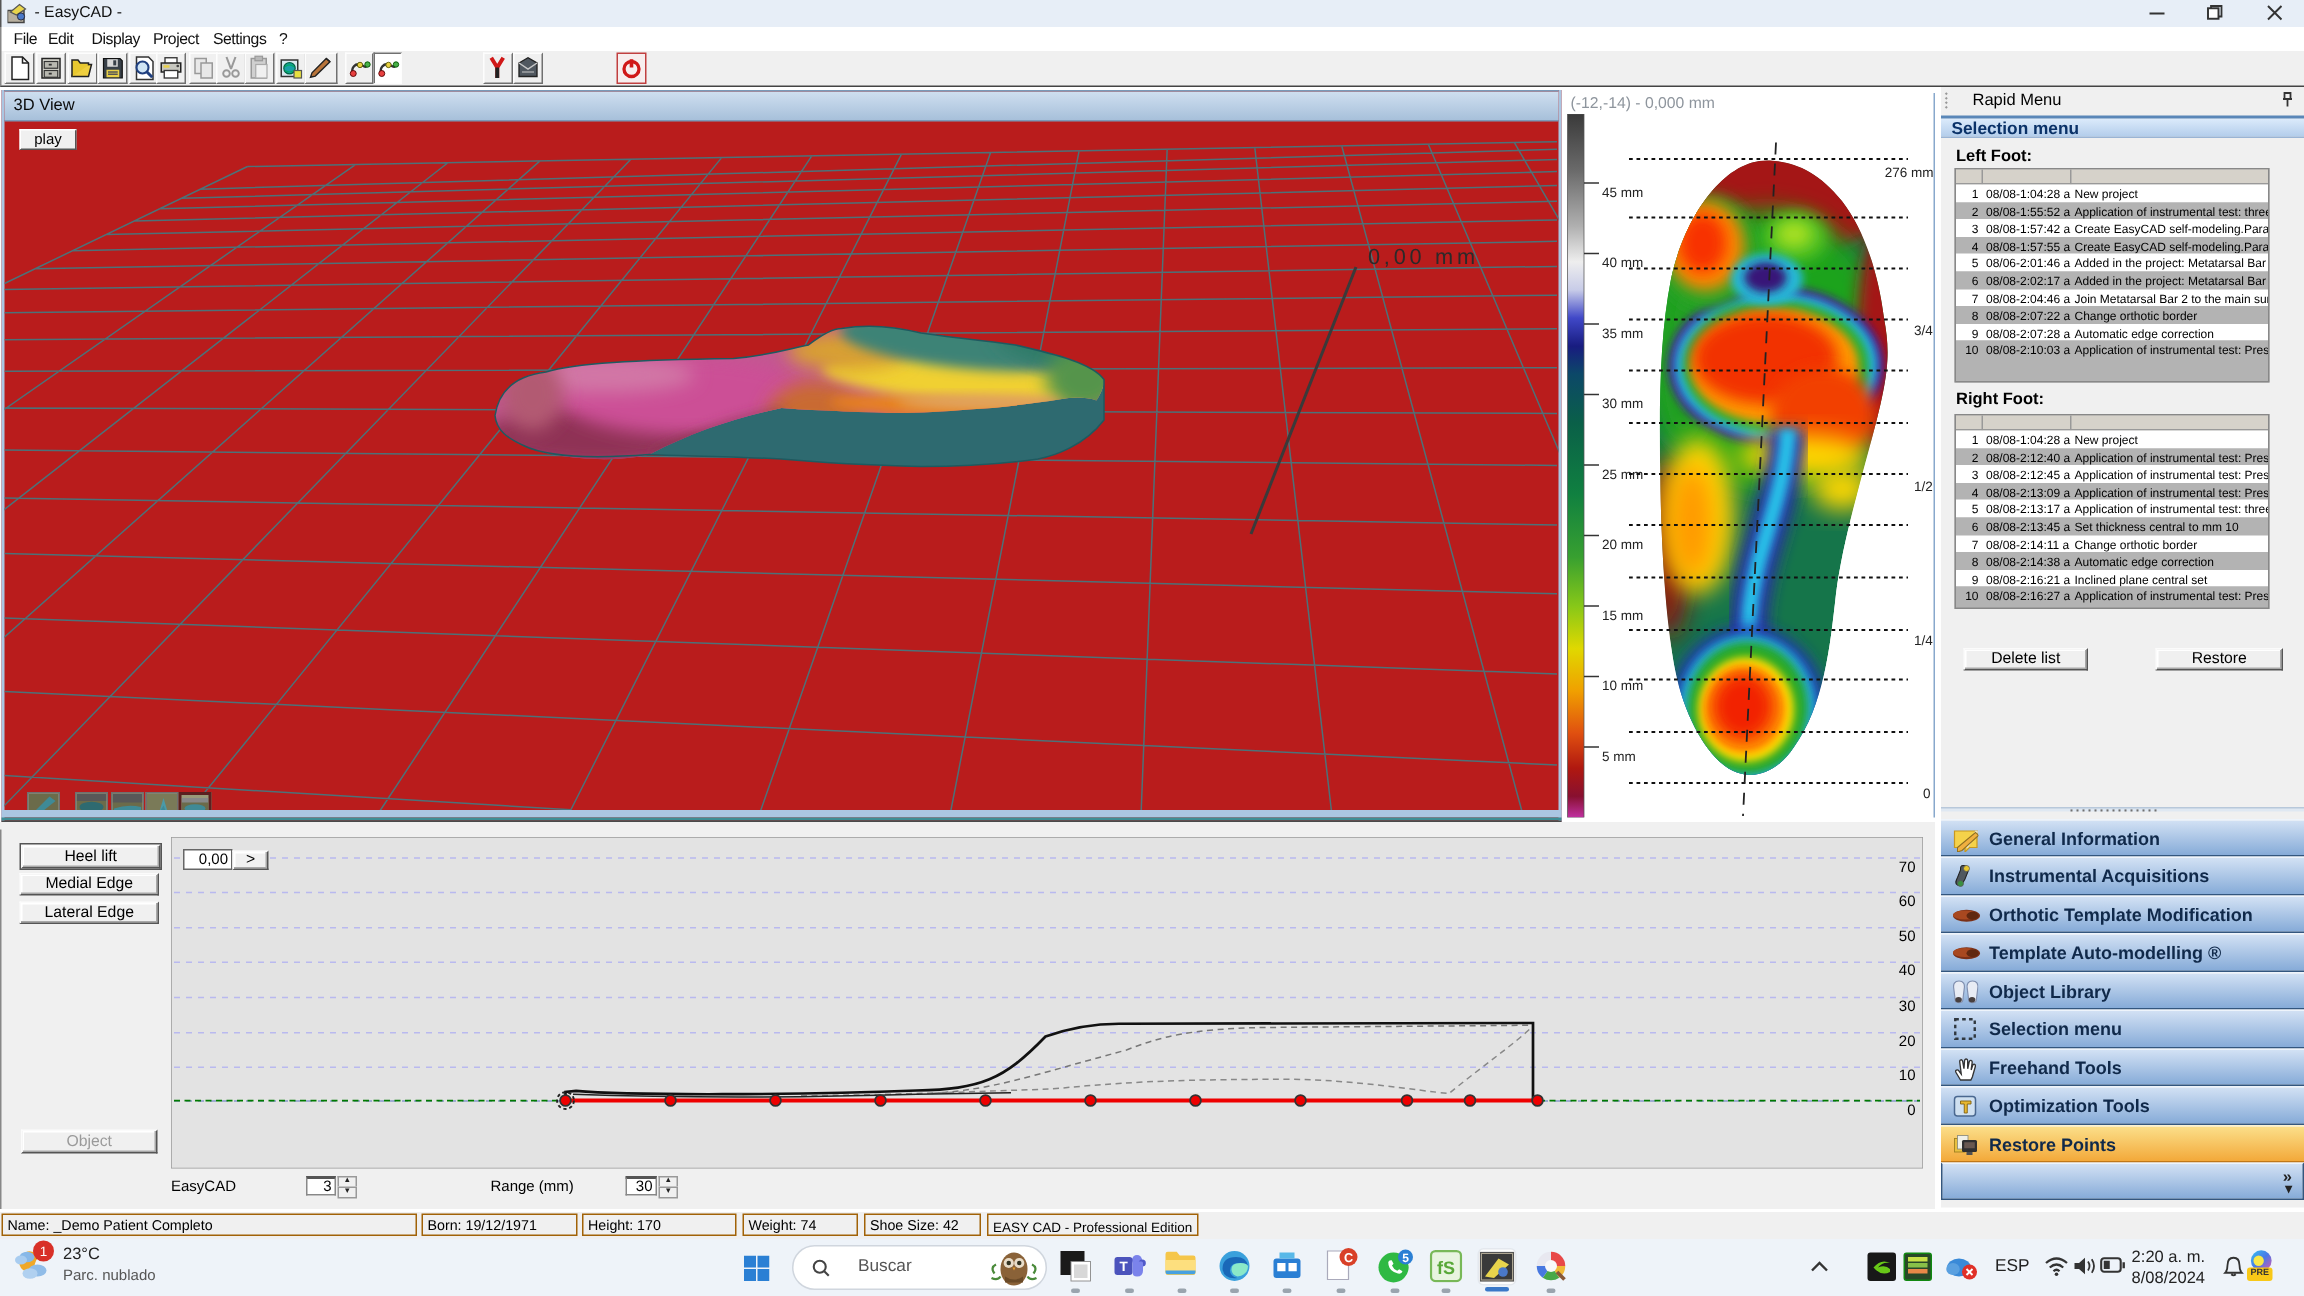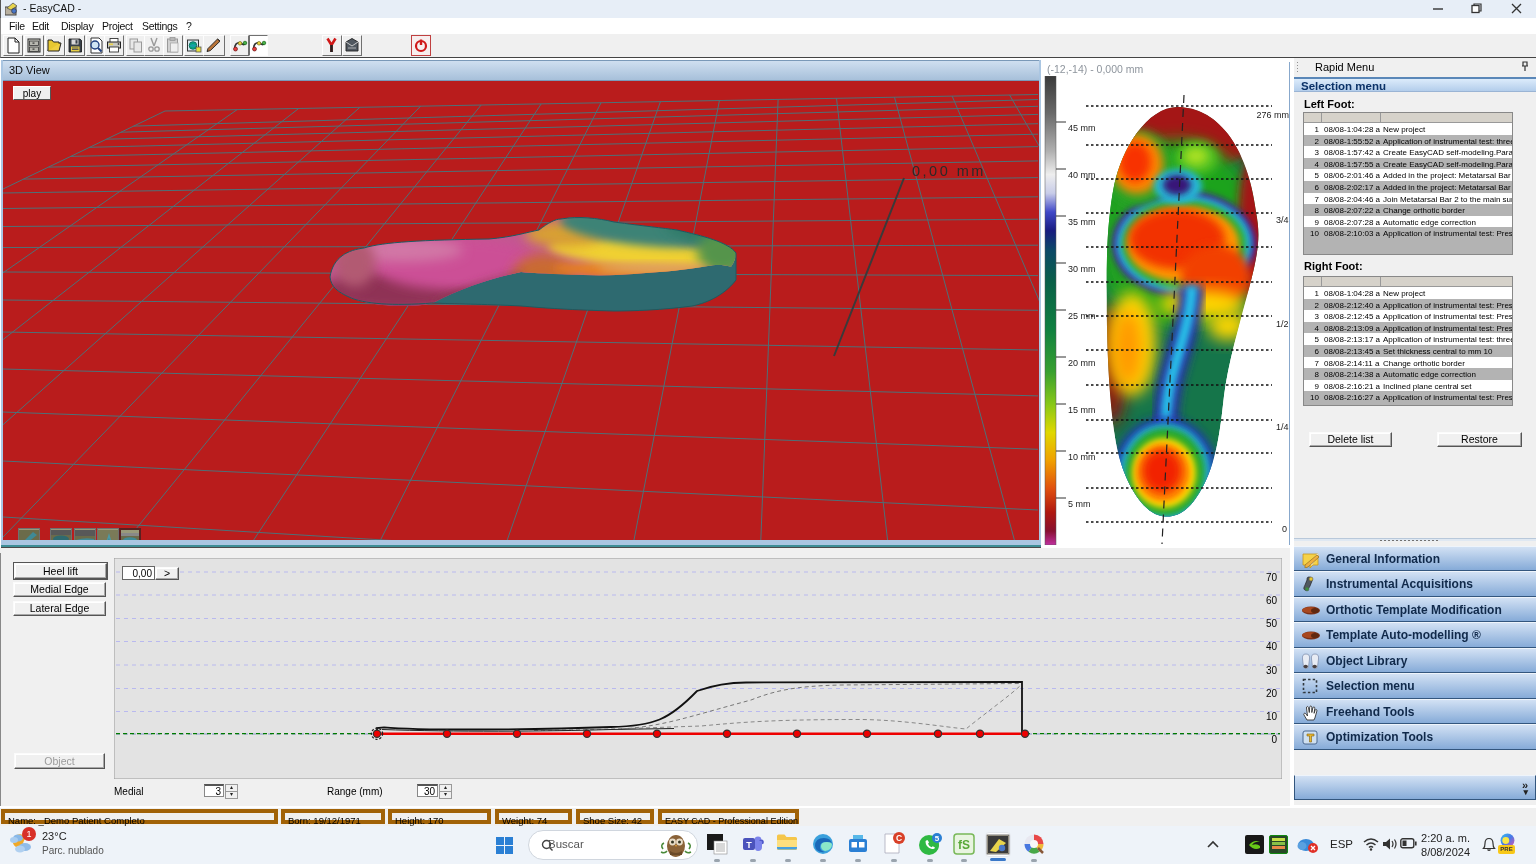--- a/index.html
+++ b/index.html
@@ -16,21 +16,21 @@
 #playbtn{left:10px;top:26px;width:38px;height:14px;background:#f0f0f0;border:1px solid;border-color:#fff #555 #555 #fff;font-size:10px;text-align:center;line-height:13px}
 
 #ppanel{left:1044px;top:62px;width:246px;height:483px;background:#fff;border-right:1px solid #88a8cc}
 #phead{left:3px;top:1px;font-size:10.5px;color:#8e959d}
 
 #rpanel{left:1294px;top:58px;width:242px;height:747px;background:#f0f0f0}
 
 #bpanel{left:0;top:553px;width:1290px;height:253px;background:#f0f0f0;border-left:1px solid #888}
 
 #statusbar{left:0;top:808px;width:1536px;height:18px;background:#f0f0f0;font-size:9.5px}
-.scell{position:absolute;top:1px;height:15px;border:4px solid #a16207;padding:2px 3px;color:#000;white-space:nowrap}
+.scell{position:absolute;top:1px;height:15px;border:1px solid #a16207;padding:2px 3px;color:#000;white-space:nowrap}
 
 #taskbar{left:0;top:826px;width:1536px;height:38px;background:#eef3f9}
 .navbtn{position:absolute;left:0;width:242px;height:25.5px;background:linear-gradient(#d2e1f4,#86abd8);border-top:1px solid #eef4fb;border-bottom:1px solid #33567e;font-size:12px;font-weight:bold;color:#10294a;line-height:25px}
 .navbtn .ic{position:absolute;left:8px;top:4px;width:17px;height:17px}
 .navbtn .tx{position:absolute;left:32px;top:0}
 .tinybtn{position:absolute;font-size:10.5px;text-align:center;color:#000;background:#f0f0f0;border:1px solid;border-color:#fbfbfb #555 #555 #fbfbfb;box-shadow:inset -1px -1px 0 #a8a8a8, inset 1px 1px 0 #fff}
 .spinner{width:13px;height:15px}
 .spinner:before{content:"\25B4";position:absolute;left:0;top:0;width:11px;height:6px;background:#f0f0f0;border:1px solid #999;border-bottom:none;font-size:6px;line-height:5px;text-align:center;color:#222}
 .spinner:after{content:"\25BE";position:absolute;left:0;top:7px;width:11px;height:6px;background:#f0f0f0;border:1px solid #999;font-size:6px;line-height:5px;text-align:center;color:#222}
 </style></head>
@@ -554,20 +554,30 @@
           </svg></span>
         <span class="tx">Freehand Tools</span>
       </div>
       <div class="navbtn" style="top:666.0px;">
         <span class="ic"><svg width="17" height="17" viewBox="0 0 17 17">
             <rect x="1" y="2" width="14" height="13" rx="2" fill="#cfe0f0" stroke="#4a6890" stroke-width="1"></rect>
             <path d="M5 5 h7 v2 h-2.5 v6 h-2 v-6 H5 z" fill="#e8b830" stroke="#806010" stroke-width="0.6"></path>
           </svg></span>
         <span class="tx">Optimization Tools</span>
       </div>
+      <div class="navbtn" style="top:691.5px;background:linear-gradient(#fbdf8a,#f3a93a);border-top:1px solid #fdf2cf;border-bottom:1px solid #c07818;">
+        <span class="ic"><svg width="17" height="17" viewBox="0 0 17 17">
+            <rect x="1" y="4" width="7" height="9" fill="#e8c040" stroke="#a08020" stroke-width="0.6"></rect>
+            <rect x="3" y="2" width="7" height="9" fill="#f0f0e8" stroke="#909080" stroke-width="0.6"></rect>
+            <rect x="6" y="5" width="10" height="8" rx="1" fill="#303030"></rect>
+            <rect x="7.5" y="6.5" width="7" height="4" fill="#685850"></rect>
+            <rect x="9" y="13" width="4" height="2" fill="#505050"></rect>
+          </svg></span>
+        <span class="tx">Restore Points</span>
+      </div>
       <div class="navbtn" style="top:717px;height:25px;border:1px solid #33567e;border-top-color:#eef4fb">
         <span style="position:absolute;right:7px;top:-3px;font-weight:bold;color:#222;font-size:11px">»</span>
         <span style="position:absolute;right:7px;top:4px;font-weight:bold;color:#222;font-size:9px">▾</span>
       </div>
 </div>
 
 <div class="abs" style="left:0;top:548px;width:1290px;height:6px;background:#f0f0f0"></div>
     <div class="abs" id="bpanel">
   <div class="tinybtn" style="left:13px;top:10px;width:93px;height:16px;line-height:14px;outline:1px solid #555;outline-offset:0px">Heel lift</div>
   <div class="tinybtn" style="left:12px;top:29px;width:93px;height:15px;line-height:13px">Medial Edge</div>
@@ -611,21 +621,21 @@
           <circle cx="683" cy="175.7" r="3.6"></circle>
           <circle cx="753" cy="175.7" r="3.6"></circle>
           <circle cx="824" cy="175.7" r="3.6"></circle>
           <circle cx="866" cy="175.7" r="3.6"></circle>
           <circle cx="911" cy="175.7" r="3.6"></circle>
     </g>
     <circle cx="263" cy="175.7" r="5.6" fill="none" stroke="#222" stroke-width="1.3" stroke-dasharray="2.2 1.8"></circle>
   </svg>
   <div class="abs" style="left:121px;top:13px;width:33px;height:14px;background:#fff;border:1px solid #666;font-size:10px;text-align:right;padding:1px 2px 0 0">0,00</div>
   <div class="tinybtn" style="left:154px;top:14px;width:24px;height:13px;line-height:11px">&gt;</div>
-  <span class="abs" style="left:113px;top:233px;font-size:10px">Medial</span>
+  <span class="abs" style="left:113px;top:233px;font-size:10px">EasyCAD</span>
   <span class="abs" style="left:203px;top:231px;width:20px;height:13px;background:#fff;border:1px solid #888;border-top:2px solid #555;font-size:10px;text-align:right;padding-right:2px">3</span>
   <span class="abs spinner" style="left:224px;top:231px"></span>
   <span class="abs" style="left:326px;top:233px;font-size:10px">Range (mm)</span>
   <span class="abs" style="left:416px;top:231px;width:21px;height:13px;background:#fff;border:1px solid #888;border-top:2px solid #555;font-size:10px;text-align:right;padding-right:2px">30</span>
   <span class="abs spinner" style="left:438px;top:231px"></span>
 </div>
 
 <div class="abs" id="statusbar">
   <span class="scell" style="left:1px;width:277px">Name: _Demo Patient Completo</span>
   <span class="scell" style="left:281px;width:104px">Born: 19/12/1971</span>
@@ -652,21 +662,21 @@
         <rect x="0" y="0" width="8" height="8" fill="#2a7fd4"></rect>
         <rect x="9" y="0" width="8" height="8" fill="#2a7fd4"></rect>
         <rect x="0" y="9" width="8" height="8" fill="#2a7fd4"></rect>
         <rect x="9" y="9" width="8" height="8" fill="#2a7fd4"></rect>
       </svg>
       <div class="abs" style="left:528px;top:4px;width:170px;height:30px;background:#fff;border:1px solid #d0d6de;border-radius:15px">
 <svg width="13" height="13" viewBox="0 0 13 13" style="position:absolute;left:12px;top:8px">
           <circle cx="5.5" cy="5.5" r="4" fill="none" stroke="#444" stroke-width="1.4"></circle>
           <path d="M8.5 8.5 l3 3" stroke="#444" stroke-width="1.4"></path>
         </svg>
-<span style="position:absolute;left:19px;top:7px;font-size:11.5px;color:#555">Buscar</span>
+<span style="position:absolute;left:43px;top:7px;font-size:11.5px;color:#555">Buscar</span>
 <svg width="34" height="26" viewBox="0 0 34 26" style="position:absolute;right:4px;top:2px">
 <path d="M4 16 q-3 -4 1 -6 M30 16 q3 -4 -1 -6" stroke="#4a8a3a" stroke-width="1.5" fill="none"></path>
 <ellipse cx="17" cy="13" rx="9" ry="11" fill="#8a6238"></ellipse>
           <circle cx="13.5" cy="9" r="3.4" fill="#e8dcc8"></circle>
           <circle cx="20.5" cy="9" r="3.4" fill="#e8dcc8"></circle>
           <circle cx="13.5" cy="9" r="1.5" fill="#332"></circle>
           <circle cx="20.5" cy="9" r="1.5" fill="#332"></circle>
           <path d="M16 12 l1 2 1 -2 z" fill="#e8a030"></path>
           <path d="M11 18 q6 4 12 0 v4 h-12 z" fill="#6a4a28"></path>
 <path d="M2 19 q4 2 6 -1 M32 19 q-4 2 -6 -1" stroke="#4a8a3a" stroke-width="1.5" fill="none"></path>

